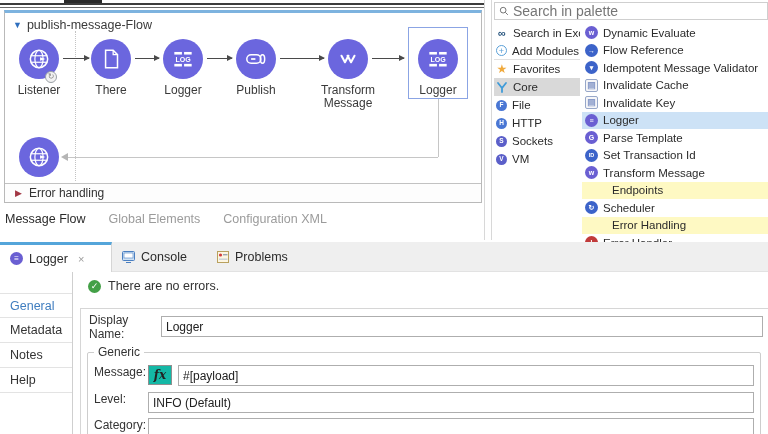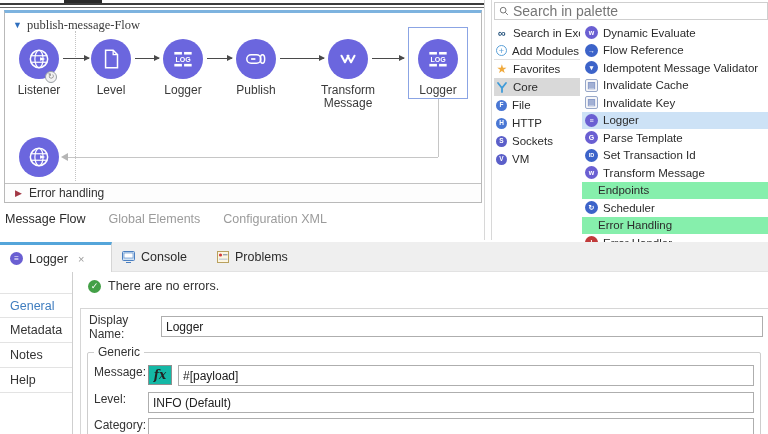--- a/index.html
+++ b/index.html
@@ -5,21 +5,21 @@
   * { margin:0; padding:0; box-sizing:border-box; }
   body { font-family:"Liberation Sans", sans-serif; background:#fff; }
   .screen { position:relative; width:768px; height:434px; background:#ffffff; overflow:hidden; font-size:12px; color:#333; }
 
   
   .top-strip { position:absolute; left:0; top:3px; width:487px; height:5px; border-top:2px solid #3c3c3c; border-bottom:1px solid #6b6b6b; background:#fff; }
   .top-tab-stub { position:absolute; left:64px; top:0; width:38px; height:3px; background:#2a2a2a; }
 
   
   .flow-container { position:absolute; left:4px; top:10px; width:478px; height:193px; background:#fff; border:1px solid #b9b9b9; border-top:3px solid #7db3df; }
-  .flow-title { position:absolute; left:8px; top:5px; color:#3a3a3a; font-size:12.5px;font-family:Liberation Serif, serif; }
+  .flow-title { position:absolute; left:8px; top:5px; color:#3a3a3a; font-size:12.5px; }
   .flow-title .tri { color:#2f6fbe; font-size:9px; margin-right:5px; vertical-align:1px; }
   .node { position:absolute; top:26px; width:40px; height:40px; border-radius:50%; background:#6b66de; display:flex; align-items:center; justify-content:center; }
   .node svg { width:26px; height:26px; }
   .node-label { position:absolute; top:71px; width:80px; text-align:center; color:#3a3a3a; font-size:12px; line-height:13px; }
   .harrow { position:absolute; top:45px; height:0; border-top:1px solid #4a4a4a; }
   .harrow::after { content:''; position:absolute; right:-1px; top:-4px; border-left:6px solid #4a4a4a; border-top:3.5px solid transparent; border-bottom:3.5px solid transparent; }
   .dotted-divider { position:absolute; left:70px; top:18px; height:150px; width:0; border-left:1px dotted #c3c3c3; }
   .selected-box { position:absolute; left:403px; top:14px; width:60px; height:72px; border:1px solid #8ba4e4; background:transparent; }
   .listener-badge { position:absolute; left:40px; top:58px; width:12px; height:12px; border-radius:50%; background:#f2f2f2; border:1px solid #9aa0a6; color:#888; font-size:8px; line-height:10px; text-align:center; }
   .resp-v { position:absolute; left:433px; top:86px; width:1px; height:58px; background:#c6c6c6; }
@@ -44,21 +44,21 @@
   .mag { width:10px; height:10px; flex:none; }
   .pal-cats { position:absolute; left:2px; top:24px; width:86px; }
   .pal-cat { height:18px; display:flex; align-items:center; gap:5px; padding-left:2px; font-size:11.5px; color:#2b2b2b; white-space:nowrap; overflow:hidden; }
   .pal-cat.selected { background:#d9d9d9; }
   .pal-cat.sep { border-bottom:1px solid #e0e0e0; }
   .cat-ic { width:12px; height:12px; flex:none; display:inline-flex; align-items:center; justify-content:center; font-size:10px; }
   .ic-circle { border-radius:50%; color:#fff; font-size:6.5px; font-weight:bold; line-height:1; }
   .pal-items { position:absolute; left:90px; top:24px; right:0; }
   .pal-item { height:17.5px; display:flex; align-items:center; gap:5px; padding-left:3px; font-size:11.5px; color:#2b2b2b; white-space:nowrap; overflow:hidden; }
   .pal-item.selected { background:#cde2f6; }
-  .pal-item.group { background:#86efac; padding-left:16px; }
+  .pal-item.group { background:#fef9c3; padding-left:30px; }
   .it-ic { width:13px; height:13px; flex:none; border-radius:50%; display:inline-flex; align-items:center; justify-content:center; color:#fff; font-size:7px; font-weight:bold; line-height:1; }
   .ic-purple { background:#6a5fd2; }
   .ic-blue { background:#3c63c9; }
   .ic-lblue { background:#4a77d4; }
   .ic-indigo { background:#5b5fc9; }
   .ic-red { background:#c13a3a; }
   .it-ic.ic-card { border-radius:2px; background:#f6f6f8; border:1px solid #97a7c9; color:#8a9cc9; font-size:9px; }
 
   
   .bottom-bar { position:absolute; left:0; top:242px; width:768px; height:30px; background:#efefef; border-bottom:1px solid #e2e2e2; }
@@ -116,21 +116,21 @@
     <div class="node-label" style="left:-6px">Listener</div>
 
     <div class="harrow" style="left:58px;width:26px"></div>
 
     <div class="node" style="left:86px">
       <svg viewBox="0 0 24 24">
           <path d="M7 4 h7 l4 4 v12 h-11 z" fill="none" stroke="#fff" stroke-width="1.4"></path>
           <path d="M14 4 v4 h4" fill="none" stroke="#fff" stroke-width="1.2"></path>
         </svg>
     </div>
-    <div class="node-label" style="left:66px">Level</div>
+    <div class="node-label" style="left:66px">There</div>
 
     <div class="harrow" style="left:130px;width:24px"></div>
 
     <div class="node" style="left:158px">
       <svg viewBox="0 0 24 24">
           <rect x="4" y="5.5" width="7" height="2.4" fill="#fff"></rect>
           <rect x="13" y="5.5" width="7" height="2.4" fill="#fff"></rect>
           <text x="12" y="14.5" font-size="6.5" fill="#fff" text-anchor="middle" font-family="sans-serif" font-weight="bold">LOG</text>
           <rect x="4" y="16.5" width="7" height="2.4" fill="#fff"></rect>
           <rect x="13" y="16.5" width="7" height="2.4" fill="#fff"></rect>

